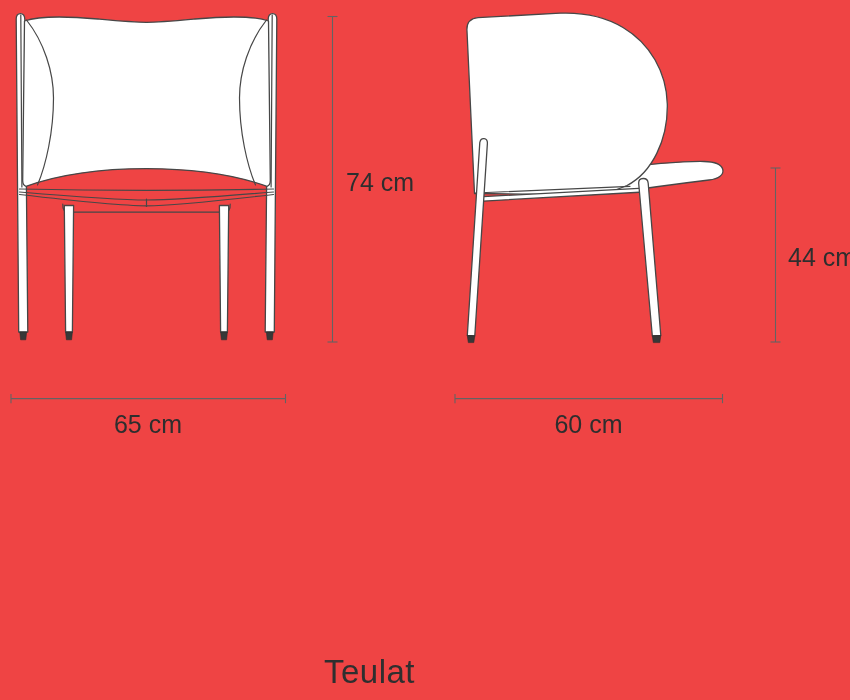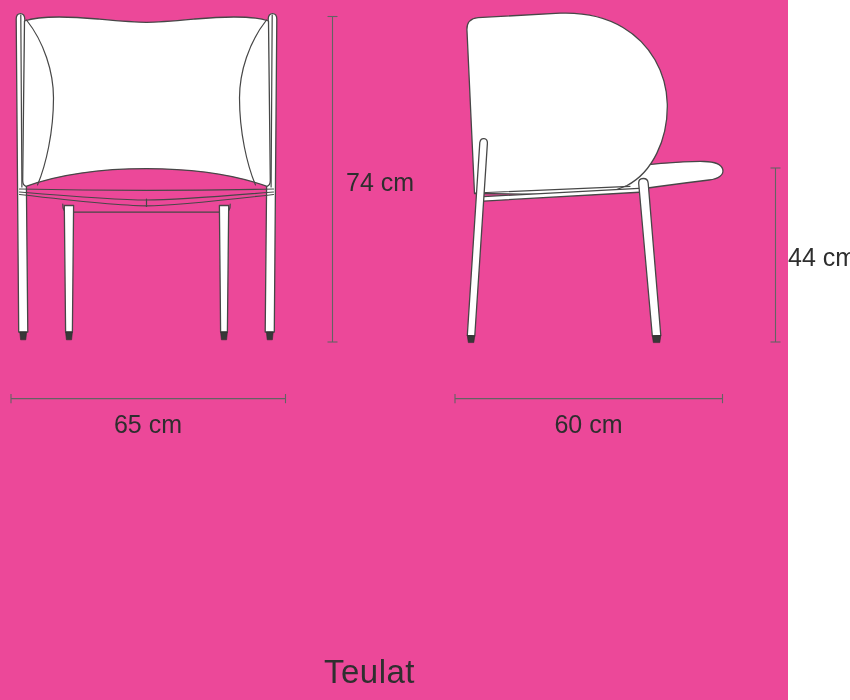--- a/index.html
+++ b/index.html
@@ -6,23 +6,23 @@
     margin: 0;
     padding: 0;
     background: #ffffff;
     width: 850px;
     height: 700px;
     overflow: hidden;
     font-family: "Liberation Sans", sans-serif;
   }
   .stage {
     position: relative;
-    width: 788px;
+    width: 850px;
     height: 700px;
-    background: #ec4899;
+    background: #ef4444;
   }
   svg { display: block; }
   .outline {
     fill: #ffffff;
     stroke: #474747;
     stroke-width: 1.3;
     stroke-linejoin: round;
     stroke-linecap: round;
   }
   .stroke-only {

